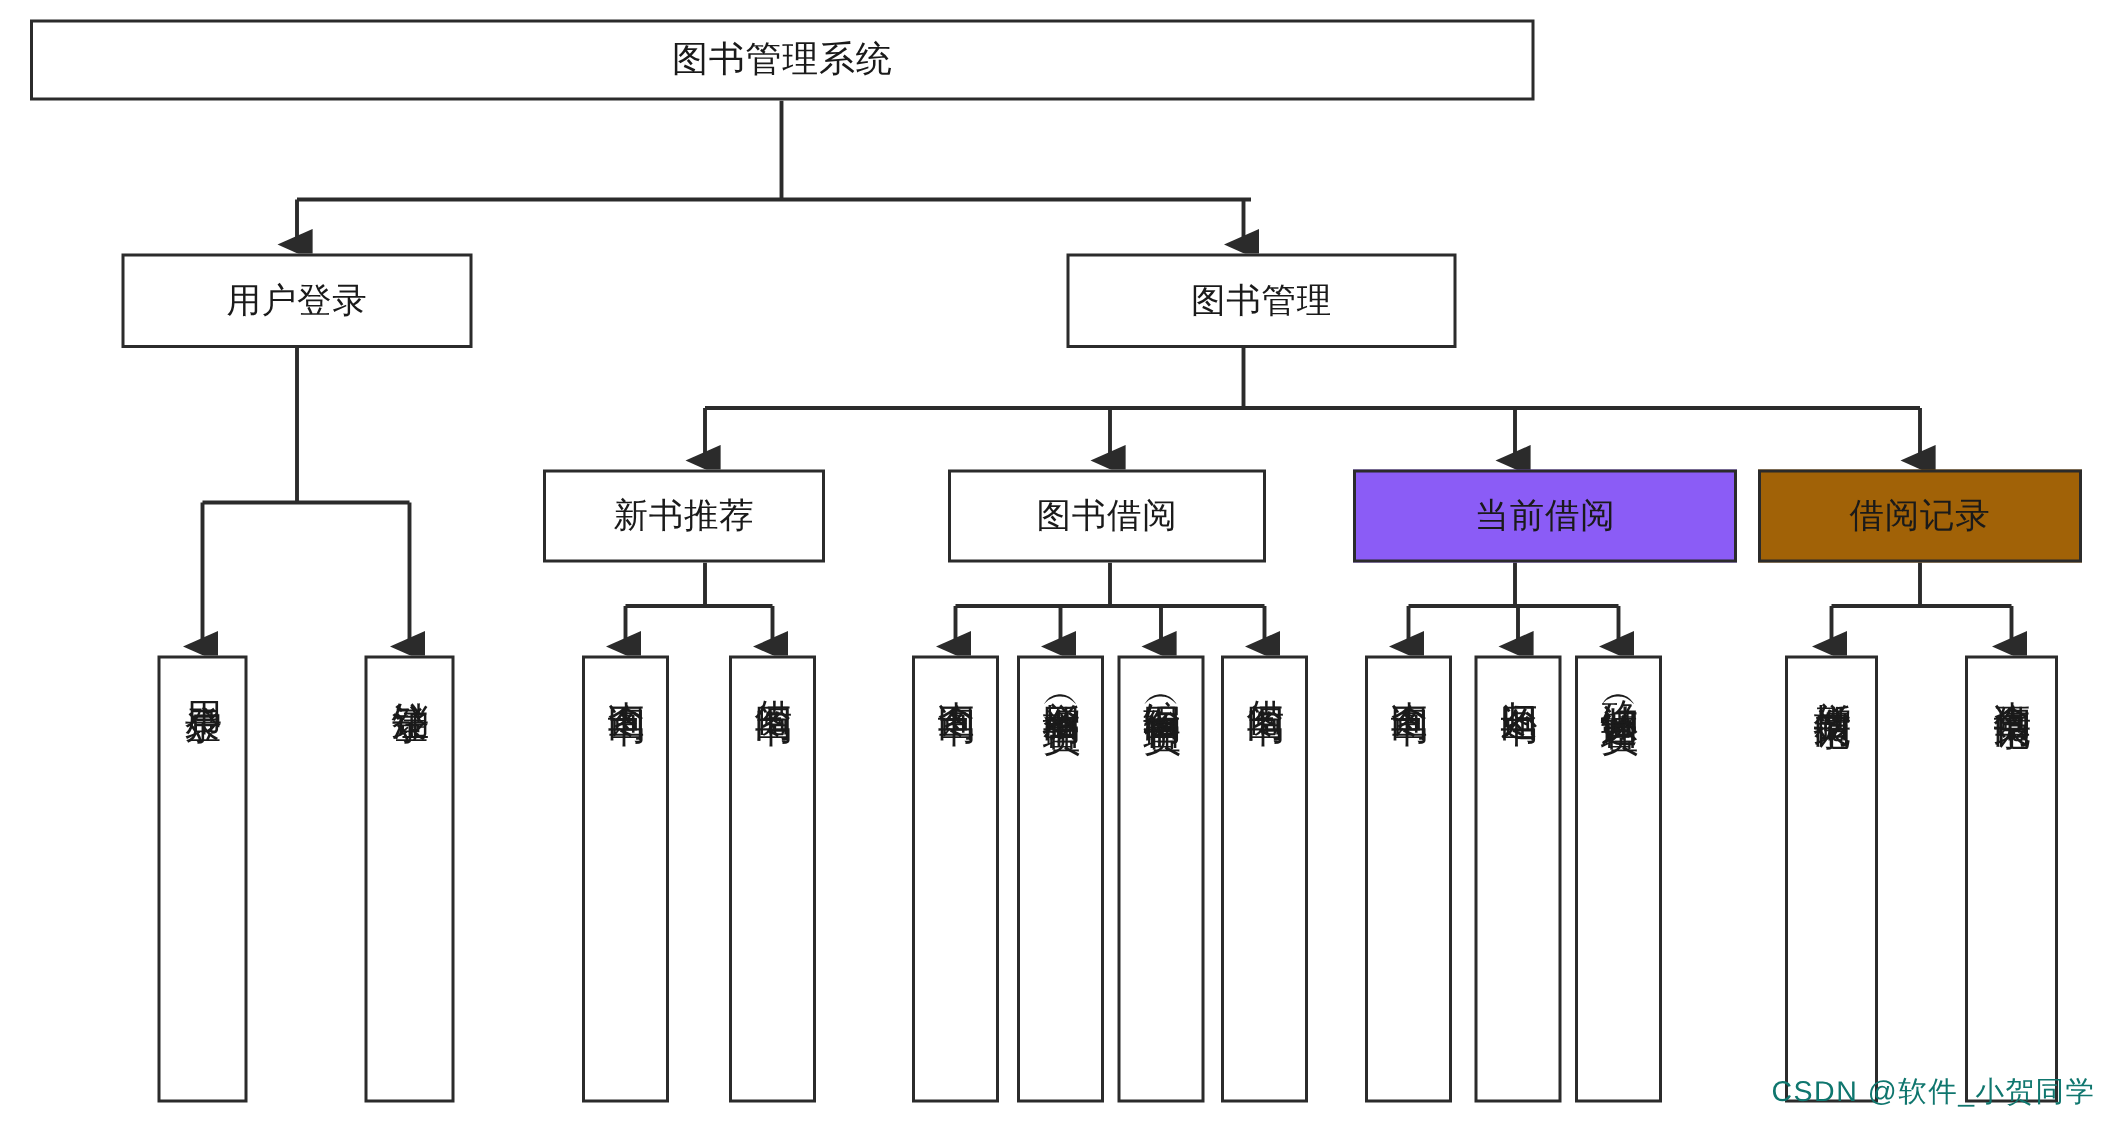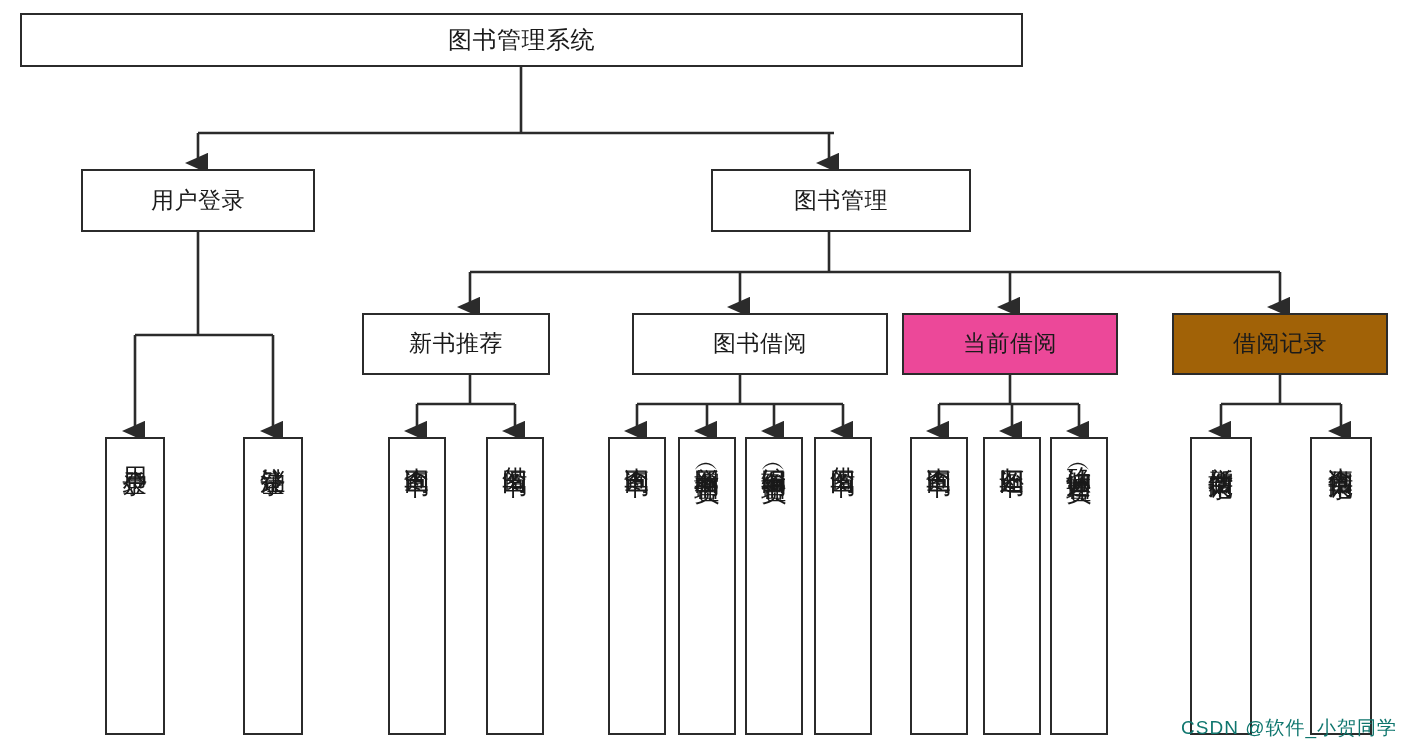--- a/index.html
+++ b/index.html
@@ -138,24 +138,24 @@
   <div class="node h" id="node-l1-0" style="left: 81px; top: 169px; width: 234px; height: 63px; border-color: rgb(43, 43, 43); background: rgb(255, 255, 255); color: rgb(26, 26, 26);">
     <span class="node-label">用户登录</span>
   </div>
   <div class="node h" id="node-l1-1" style="left: 711px; top: 169px; width: 260px; height: 63px; border-color: rgb(43, 43, 43); background: rgb(255, 255, 255); color: rgb(26, 26, 26);">
     <span class="node-label">图书管理</span>
   </div>
 
   <div class="node h" id="node-l2-0" style="left: 362px; top: 313px; width: 188px; height: 62px; border-color: rgb(43, 43, 43); background: rgb(255, 255, 255); color: rgb(26, 26, 26);">
     <span class="node-label">新书推荐</span>
   </div>
-  <div class="node h" id="node-l2-1" style="left: 632px; top: 313px; width: 256px; height: 62px; border-color: rgb(43, 43, 43); background: rgb(255, 255, 255); color: rgb(26, 26, 26);">
+  <div class="node h" id="node-l2-1" style="left: 632px; top: 313px; width: 212px; height: 62px; border-color: rgb(43, 43, 43); background: rgb(255, 255, 255); color: rgb(26, 26, 26);">
     <span class="node-label">图书借阅</span>
   </div>
-  <div class="node h" id="node-l2-2" style="left: 902px; top: 313px; width: 216px; height: 62px; border-color: rgb(43, 43, 43); background: #ec4899; color: rgb(26, 26, 26);">
+  <div class="node h" id="node-l2-2" style="left: 902px; top: 313px; width: 256px; height: 62px; border-color: rgb(43, 43, 43); background: #8b5cf6; color: rgb(26, 26, 26);">
     <span class="node-label">当前借阅</span>
   </div>
   <div class="node h" id="node-l2-3" style="left: 1172px; top: 313px; width: 216px; height: 62px; border-color: rgb(43, 43, 43); background: #a16207; color: rgb(26, 26, 26);">
     <span class="node-label">借阅记录</span>
   </div>
 
   <div class="node v" id="node-leaf-0" style="left: 105px; top: 437px; width: 60px; height: 298px; border-color: rgb(43, 43, 43); background: rgb(255, 255, 255); color: rgb(26, 26, 26);">
     <span class="node-label">用户登录</span>
   </div>
   <div class="node v" id="node-leaf-1" style="left: 243px; top: 437px; width: 60px; height: 298px; border-color: rgb(43, 43, 43); background: rgb(255, 255, 255); color: rgb(26, 26, 26);">

